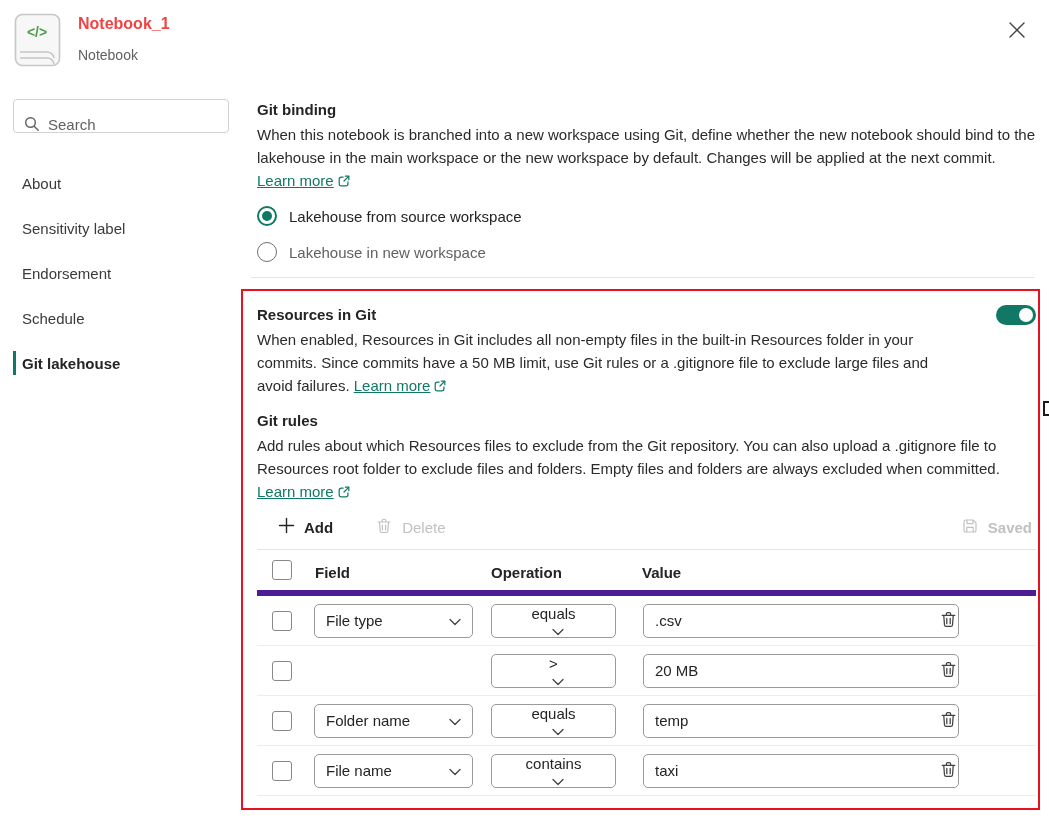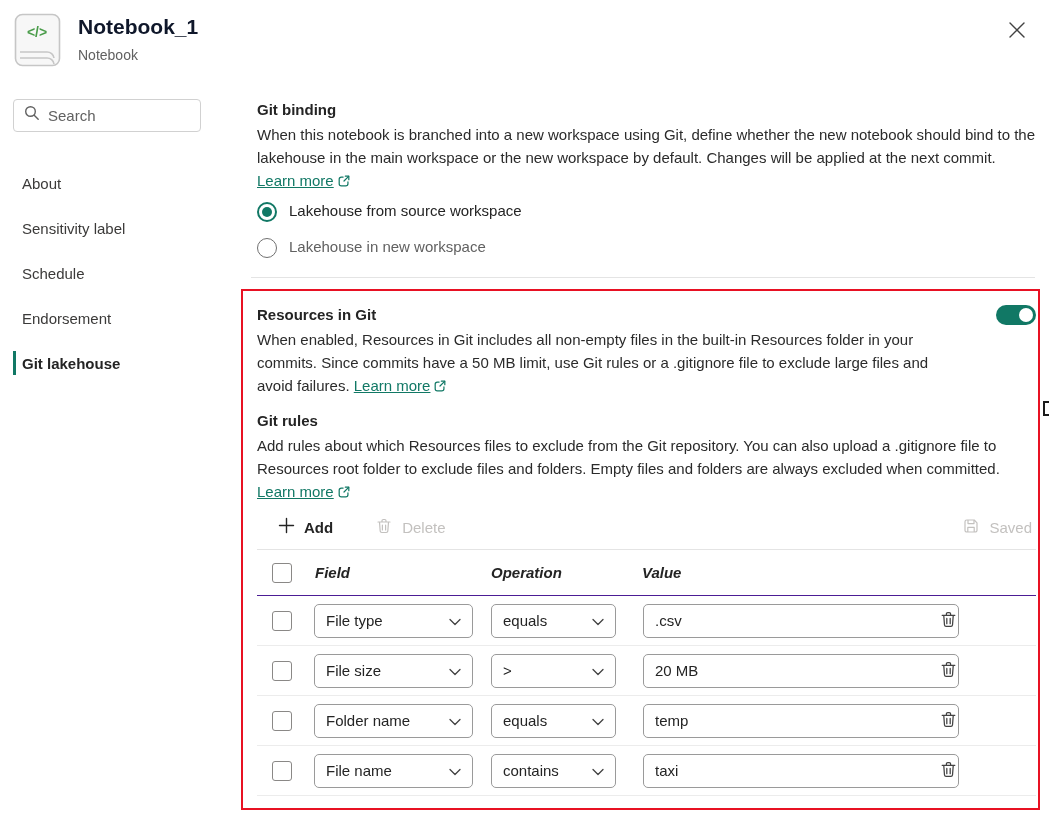--- a/index.html
+++ b/index.html
@@ -4,44 +4,44 @@
 <style>
   * { margin:0; padding:0; box-sizing:border-box; }
   html,body { width:1049px; height:821px; }
   body {
     position:relative; background:#ffffff; overflow:hidden;
     font-family:"Liberation Sans", sans-serif; color:#242424; font-size:15px;
   }
   
   .app-header { position:absolute; left:0; top:0; width:1049px; height:90px; }
   .nb-icon { position:absolute; left:14px; top:13px; width:47px; height:54px; }
-  .hd-title { position:absolute; left:78px; top:15px; font-size:21px; font-weight:700; color:#0f172a; }
+  .hd-title { position:absolute; left:78px; top:15px; font-size:16px; font-weight:700; color:#ef4444; }
   .hd-sub { position:absolute; left:78px; top:47px; font-size:14px; color:#616161;text-align:center; }
   .close-btn { position:absolute; left:1003px; top:17px; width:28px; height:28px;
     background:none; border:none; cursor:pointer; color:#424242; display:flex; align-items:center; justify-content:center; }
   
   .sidebar { position:absolute; left:13px; top:99px; width:224px; }
-  .search-box { display:flex; align-items:flex-end; gap:8px; width:188px; height:33px;
-    border:1px solid #d1d1d1; border-radius:4px; padding:7px 10px; background:#fff; }
+  .search-box { display:flex; align-items:flex-start; gap:8px; width:216px; height:33px;
+    border:1px solid #d1d1d1; border-radius:4px; padding:16px 10px; background:#fff; }
   .search-box input { border:none; outline:none; flex:1; font-size:15px; color:#242424;
     font-family:"Liberation Sans", sans-serif; background:transparent; }
   .search-box input::placeholder { color:#616161; }
   .menu { position:absolute; left:0; top:62px; width:224px; }
   .menu-item { position:relative; height:45px; display:flex; align-items:center;
     padding-left:9px; cursor:pointer; color:#3b3a39; }
   .menu-item.selected { font-weight:700; color:#242424; }
   .menu-item.selected::before { content:""; position:absolute; left:0; top:10px;
     width:3px; height:24px; background:#117865; }
   
   .main { position:absolute; left:257px; top:99px; width:778px; }
   .sec-title { font-size:15px; font-weight:700; line-height:22px; color:#242424; }
   .sec-text { font-size:15px; line-height:23px; color:#2b2b2b; margin-top:2px; }
   .link { color:#117865; text-decoration:underline; cursor:pointer; }
   .ext-icon { display:inline-block; vertical-align:-2px; margin-left:3px; color:#117865; }
-  .radio-row { display:flex; gap:12px; height:28px; margin-top:8px; }
+  .radio-row { display:flex; align-items:center; gap:12px; height:28px; margin-top:8px; }
   .radio-row:first-of-type { margin-top:6px; }
   .radio { width:20px; height:20px; border-radius:50%; background:#fff; flex:0 0 auto; }
   .radio.on { border:2px solid #117865; display:flex; align-items:center; justify-content:center; }
   .radio.on::after { content:""; width:10px; height:10px; border-radius:50%; background:#117865; }
   .radio.off { border:1.5px solid #707070; }
   .radio-label.dim { color:#616161; }
   .divider { position:absolute; left:251px; top:277px; width:784px; height:1px; background:#e4e4e4; }
   
   .red-box { position:absolute; left:241px; top:289px; width:799px; height:521px;
     border:2px solid #e81123; }
@@ -53,36 +53,36 @@
   .toggle .knob { position:absolute; right:3px; top:3px; width:14px; height:14px;
     border-radius:50%; background:#ffffff; }
   .res-text { max-width:706px; }
   .rules-title { margin-top:11px; }
   
   .toolbar { display:flex; align-items:center; width:779px; height:30px; margin-top:7px; }
   .tb-btn { display:flex; align-items:center; gap:9px; background:none; border:none;
     font-family:"Liberation Sans", sans-serif; font-size:15px; cursor:pointer;justify-content:space-between; }
   .tb-add { margin-left:21px; color:#242424; font-weight:700; }
   .tb-delete { margin-left:42px; color:#c3c1bf; font-weight:400; cursor:default; }
-  .tb-saved { margin-left:auto; margin-right:4px; color:#c3c1bf; font-weight:400; cursor:default; }
+  .tb-saved { margin-left:auto; margin-right:4px; color:#c3c1bf; font-weight:700; cursor:default; }
   .tb-divider { width:779px; height:1px; background:#e4e4e4; margin-top:7px; }
   
-  .tbl-header { position:relative; width:779px; height:46px; border-bottom:1px solid #4c1d95;font-style:italic; }
+  .tbl-header { position:relative; width:779px; height:46px; border-bottom:6px solid #4c1d95; }
   .tbl-header .hlabel { position:absolute; top:14px; font-weight:700; font-size:15px; color:#242424; }
   .hl-field { left:58px; } .hl-op { left:234px; } .hl-value { left:385px; }
   .tbl-row { position:relative; width:779px; height:50px; border-bottom:1px solid #ececec; }
   .vcenter { position:absolute; top:50%; transform:translateY(-50%); }
   .checkbox { width:20px; height:20px; border:1.5px solid #8a8886; border-radius:3px;
     background:#fff; display:inline-block; cursor:pointer; }
   .cb-pos { left:15px; }
   .dropdown { display:flex; align-items:center; justify-content:space-between;
     height:34px; border:1px solid #9a9a9a; border-radius:5px; padding:0 11px;
     background:#fff; cursor:pointer; font-size:15px; color:#242424; }
   .dd-field { left:57px; width:159px; }
-  .dd-op { left:234px; width:125px; }
+  .dd-op { left:234px; width:125px;flex-direction:column; }
   .val-input { left:386px; width:316px; height:34px; border:1px solid #9a9a9a; border-radius:5px;
     padding:0 11px; font-size:15px; color:#242424; font-family:"Liberation Sans", sans-serif; outline:none; }
   .row-trash { left:679px; width:24px; height:24px; background:none; border:none; cursor:pointer; color:#424242;
     display:flex; align-items:center; justify-content:center; }
   .chev { color:#424242; flex:0 0 auto; margin-left:8px; }
   
   .artifact { position:absolute; left:1043px; top:401px; width:9px; height:15px;
     border:2px solid #1a1a1a; background:#fff; }
 </style>
 </head>
@@ -119,24 +119,24 @@
     <input type="text" placeholder="Search" style="">
   </div>
   <div class="menu">
     <div class="menu-item">
         <span>About</span>
       </div>
     <div class="menu-item">
         <span>Sensitivity label</span>
       </div>
     <div class="menu-item">
+        <span>Endorsement</span>
+      </div>
+    <div class="menu-item">
         <span>Schedule</span>
-      </div>
-    <div class="menu-item">
-        <span>Endorsement</span>
       </div>
     <div class="menu-item selected">
         <span>Git lakehouse</span>
       </div>
   </div>
 </div>
 
 <div class="main">
   <div class="sec-title">Git binding</div>
   <div class="sec-text">
@@ -234,26 +234,20 @@
       <input class="val-input vcenter" type="text" value=".csv" style="">
       <button class="row-trash vcenter">
           <span><svg width="19" height="19" viewBox="0 0 18 18">
               <path d="M3 5h12 M7 5V3.8A1.3 1.3 0 0 1 8.3 2.5h1.4A1.3 1.3 0 0 1 11 3.8V5 M4.5 5l.7 9.2a1.5 1.5 0 0 0 1.5 1.3h4.6a1.5 1.5 0 0 0 1.5-1.3L13.5 5 M7.4 8v5 M10.6 8v5" fill="none" stroke="currentColor" stroke-width="1.2" stroke-linecap="round" stroke-linejoin="round"></path>
             </svg></span>
         </button>
     </div>
 
     <div class="tbl-row">
       <span class="checkbox vcenter cb-pos"></span>
-      <div class="dropdown vcenter dd-field">
-        <span>File size</span>
-        <span class="chev"><svg width="12" height="8" viewBox="0 0 12 8">
-              <path d="M1 1.5 L6 6.5 L11 1.5" fill="none" stroke="currentColor" stroke-width="1.3" stroke-linecap="round" stroke-linejoin="round"></path>
-            </svg></span>
-      </div>
       <div class="dropdown vcenter dd-op">
         <span>&gt;</span>
         <span class="chev"><svg width="12" height="8" viewBox="0 0 12 8">
               <path d="M1 1.5 L6 6.5 L11 1.5" fill="none" stroke="currentColor" stroke-width="1.3" stroke-linecap="round" stroke-linejoin="round"></path>
             </svg></span>
       </div>
       <input class="val-input vcenter" type="text" value="20 MB" style="">
       <button class="row-trash vcenter">
           <span><svg width="19" height="19" viewBox="0 0 18 18">
               <path d="M3 5h12 M7 5V3.8A1.3 1.3 0 0 1 8.3 2.5h1.4A1.3 1.3 0 0 1 11 3.8V5 M4.5 5l.7 9.2a1.5 1.5 0 0 0 1.5 1.3h4.6a1.5 1.5 0 0 0 1.5-1.3L13.5 5 M7.4 8v5 M10.6 8v5" fill="none" stroke="currentColor" stroke-width="1.2" stroke-linecap="round" stroke-linejoin="round"></path>

